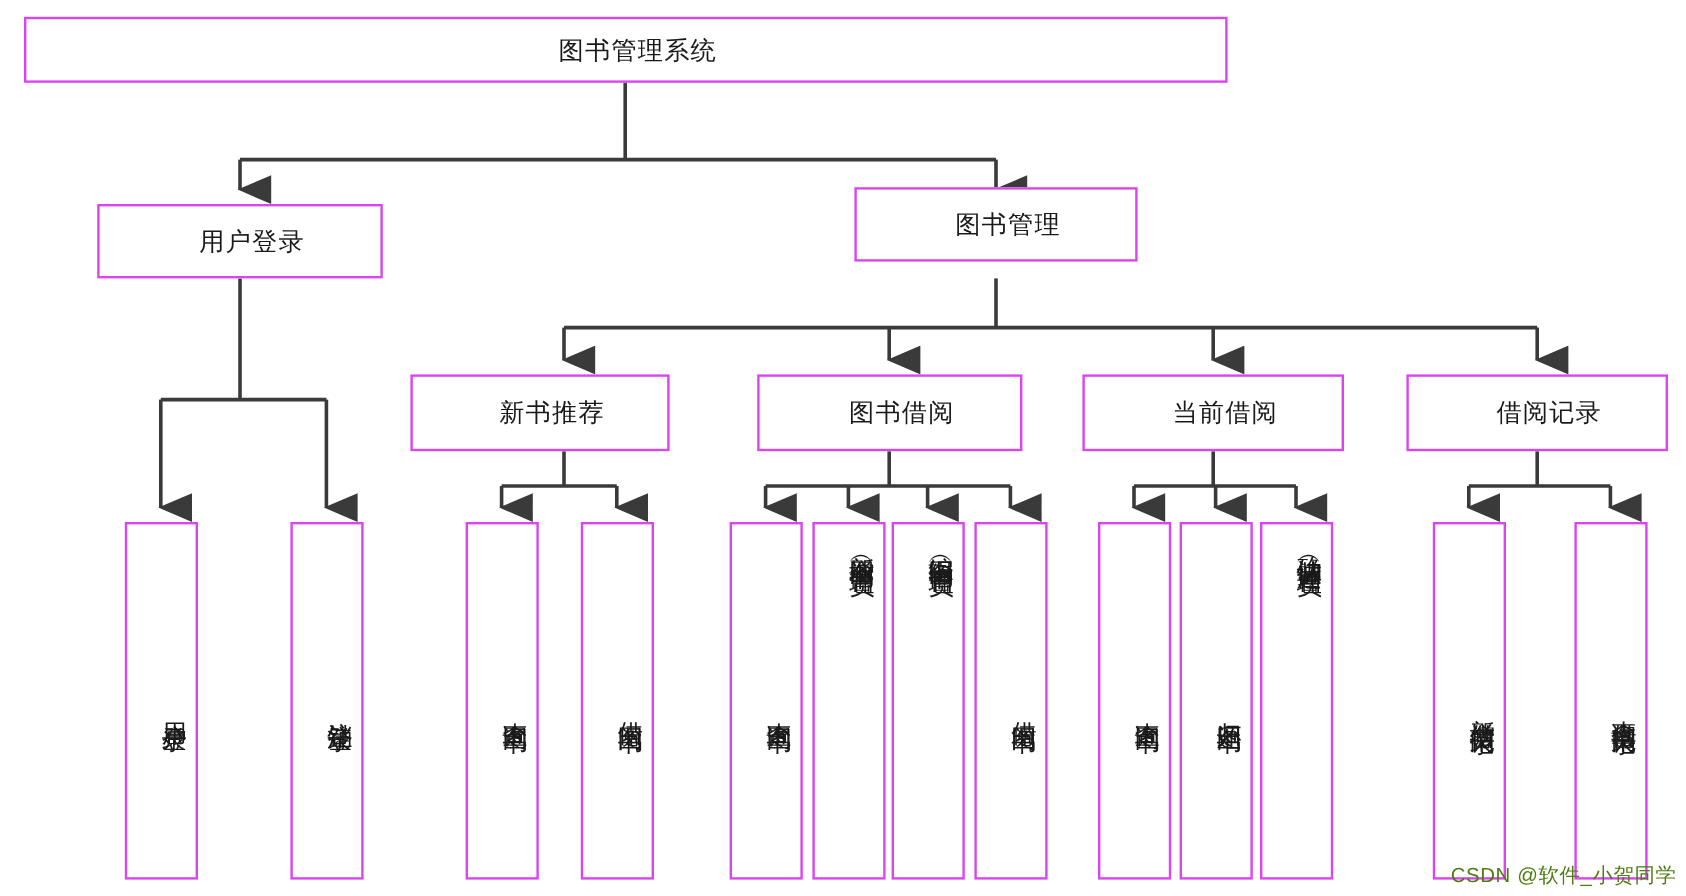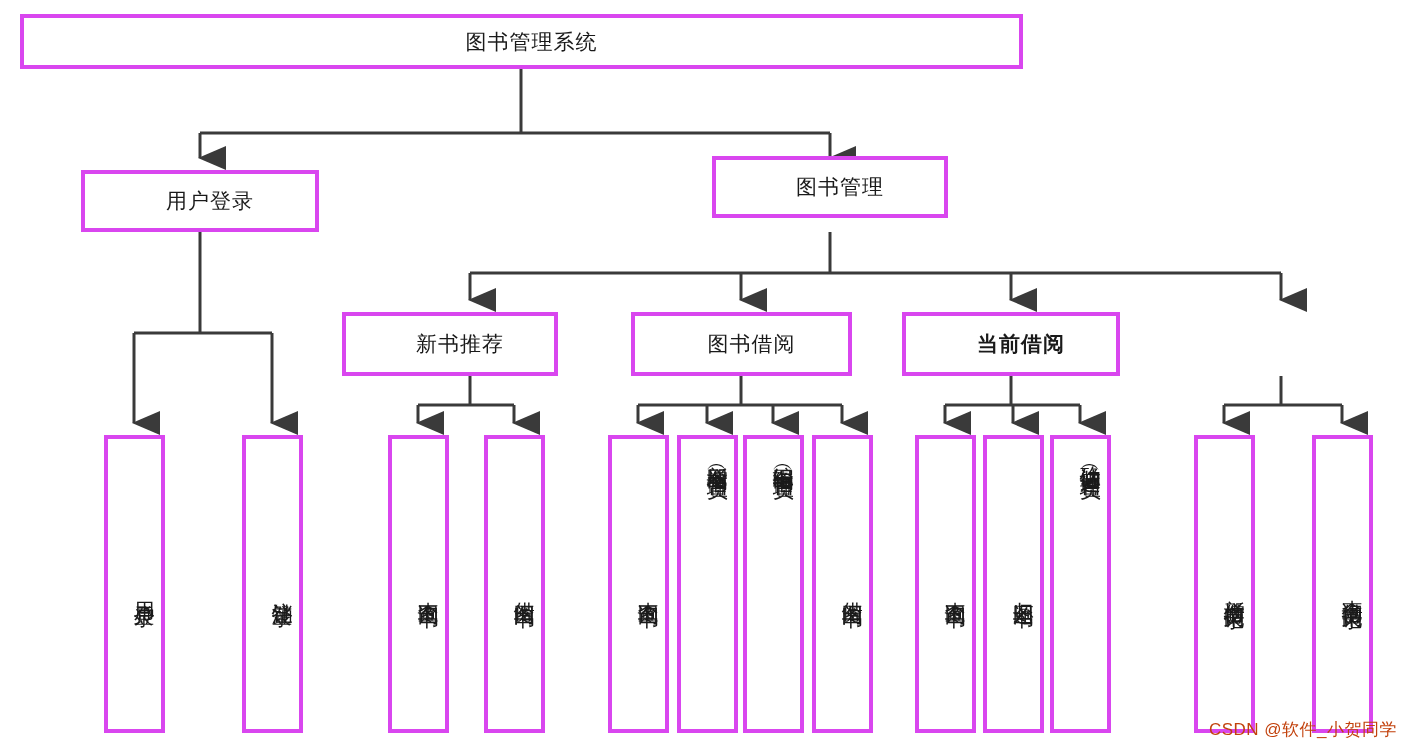--- a/index.html
+++ b/index.html
@@ -22,21 +22,21 @@
     left: 0;
     top: 0;
     width: 1405px;
     height: 747px;
     pointer-events: none;
   }
   .node {
     position: absolute;
     box-sizing: border-box;
     background: #ffffff;
-    border: 4px solid #d946ef;
+    border: 2px solid #d946ef;
     display: flex;
     align-items: center;
     justify-content: center;
     color: #1a1a1a;
     padding-left: 20px;
   }
   .node.horiz {
     font-size: 21px;
     letter-spacing: 1px;
   }
@@ -55,21 +55,21 @@
     display: block;
   }
   .node.vert.centered {
     align-items: center;
   }
   .watermark {
     position: absolute;
     right: 8px;
     bottom: 6px;
     font-size: 17px;
-    color: #c2410c;
+    color: #4d7c0f;
     letter-spacing: 0.5px;
     white-space: nowrap;
   }
 </style>
 </head>
 <body>
 
 <div id="canvas">
 
   <svg id="wires" viewBox="0 0 1405 747" xmlns="http://www.w3.org/2000/svg">
@@ -137,22 +137,25 @@
   <div class="node horiz" style="left:712px; top:156px; width:236px; height:62px;">
     <span>图书管理</span>
   </div>
 
   <div class="node horiz" style="left:342px; top:312px; width:216px; height:64px;">
     <span>新书推荐</span>
   </div>
   <div class="node horiz" style="left:631px; top:312px; width:221px; height:64px;">
     <span>图书借阅</span>
   </div>
-  <div class="node horiz" style="left:902px; top:312px; width:218px; height:64px;font-weight:bold;">
+  <div class="node horiz" style="left:902px; top:312px; width:218px; height:64px;">
     <span>当前借阅</span>
+  </div>
+  <div class="node horiz" style="left:1172px; top:312px; width:218px; height:64px;">
+    <span>借阅记录</span>
   </div>
 
   <div class="node vert centered" style="left:104px; top:435px; width:61px; height:298px;">
     <span class="vlabel">用户登录</span>
   </div>
   <div class="node vert centered" style="left:242px; top:435px; width:61px; height:298px;">
     <span class="vlabel">注销登录</span>
   </div>
 
   <div class="node vert centered" style="left:388px; top:435px; width:61px; height:298px;">

